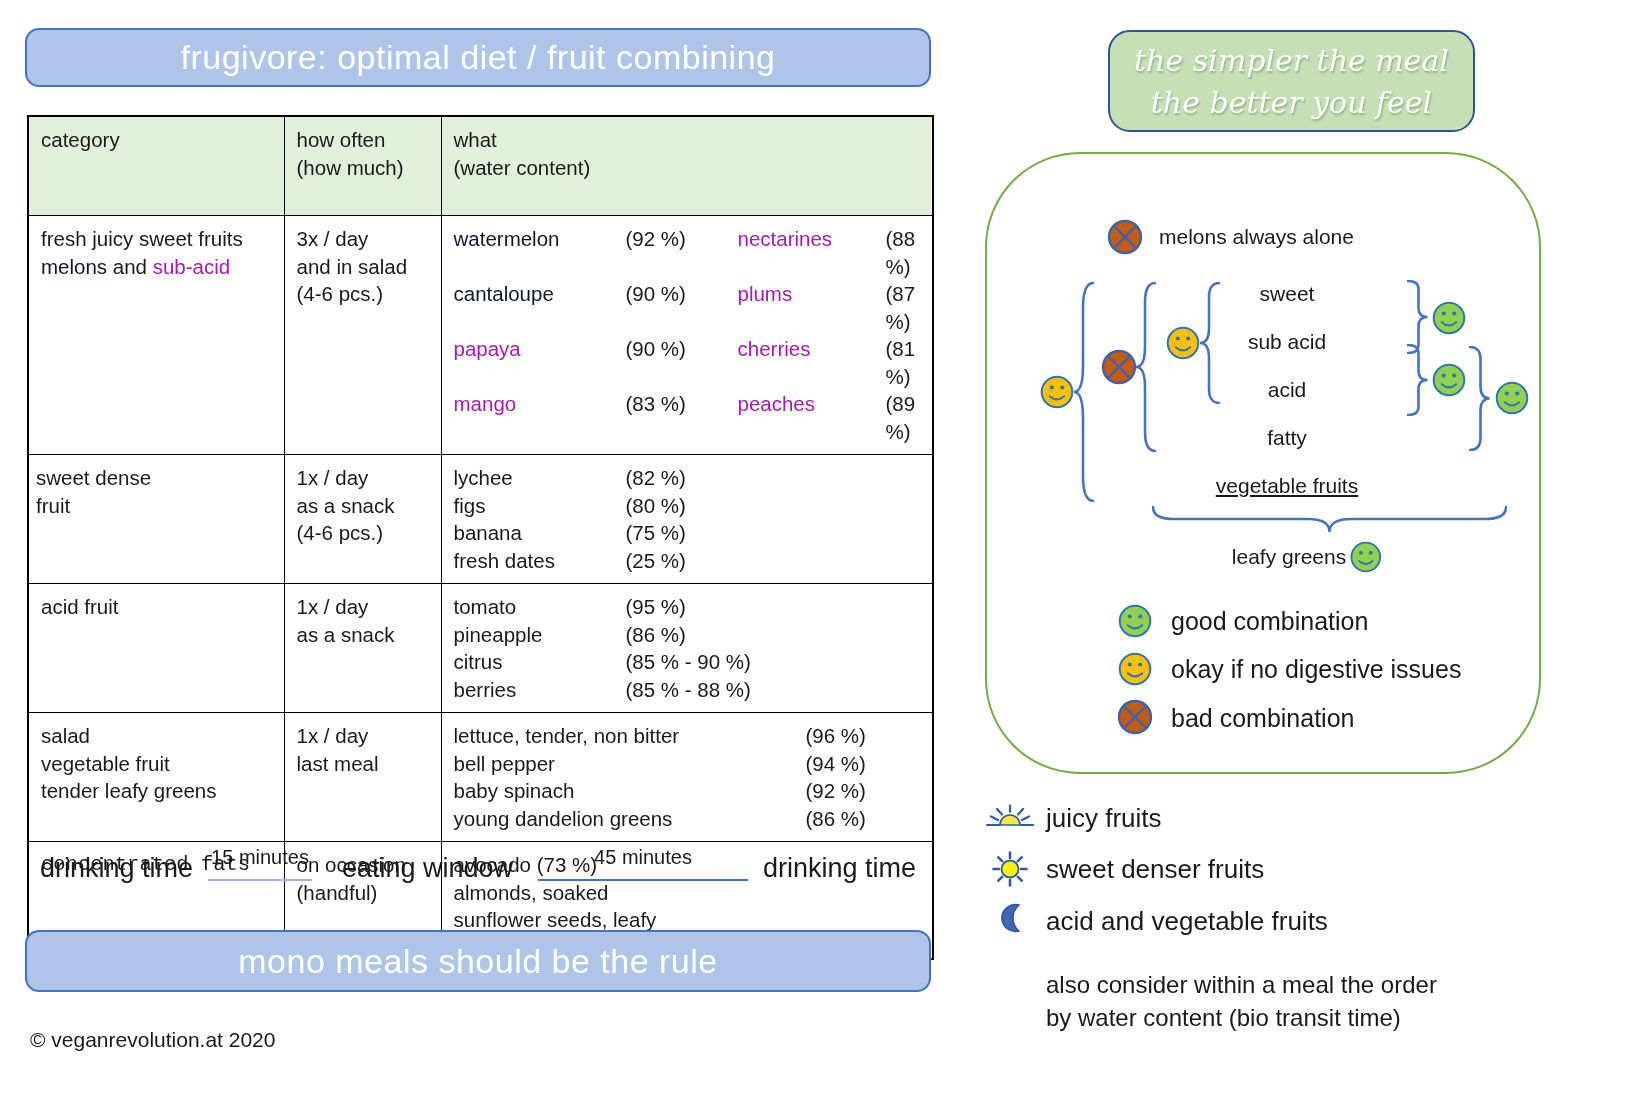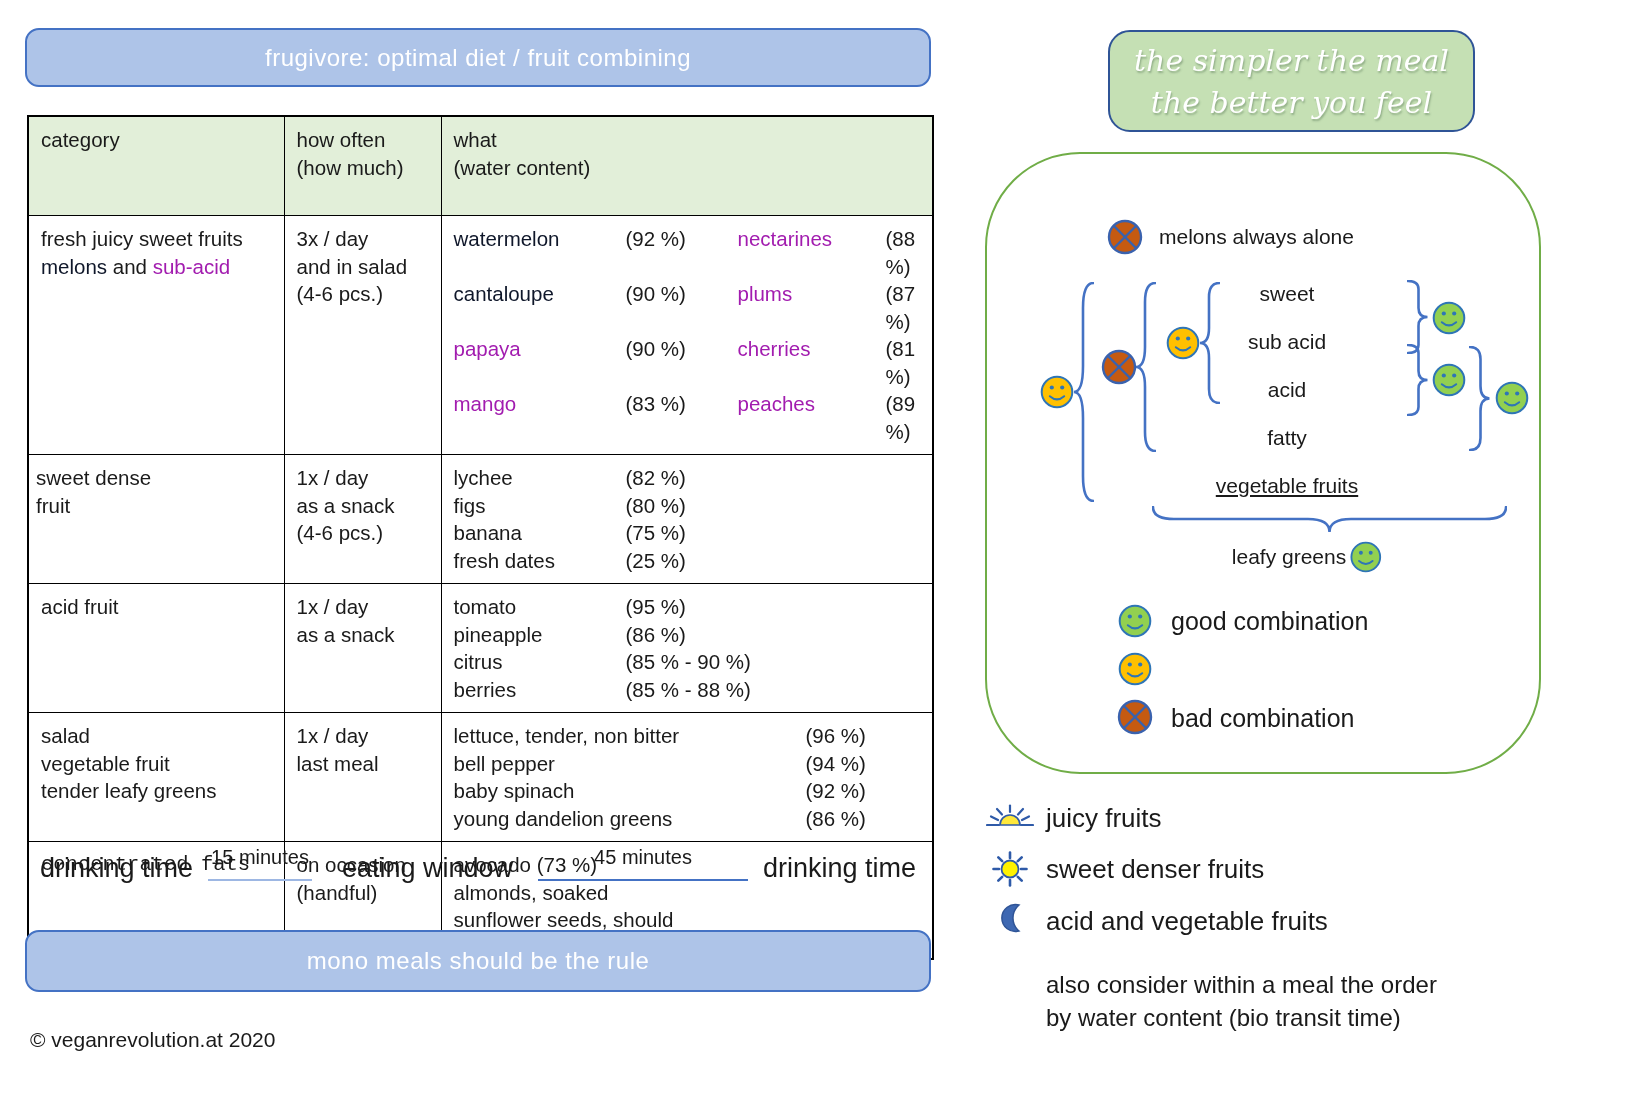--- a/index.html
+++ b/index.html
@@ -6,21 +6,21 @@
   html,body{margin:0;padding:0;}
   body{
     width:1630px;height:1110px;position:relative;background:#fff;
     font-family:"Liberation Sans",sans-serif;color:#1a1a1a;overflow:hidden;
   }
   .abs{position:absolute;}
 
   
   .banner{
     background:#AEC4E8;border:2.5px solid #4472C4;border-radius:14px;
-    color:#fff;text-align:center;font-size:24px;letter-spacing:.5px;
+    color:#fff;text-align:center;font-size:34px;letter-spacing:.5px;
   }
 
   
   table.diet{border-collapse:collapse;table-layout:fixed;width:905px;background:#fff;}
   table.diet td{
     border:1.5px solid #000;vertical-align:top;padding:9px 12px;
     font-size:20.5px;line-height:27.5px;
   }
   table.diet{border:2px solid #000;}
   table.diet tr.hdr td{background:#E2EFD9;height:80px;}
@@ -208,21 +208,21 @@
     <td style="height:98px;font-family:Liberation Mono, monospace;">
       <div>concentrated fats</div>
     </td>
     <td>
       <div>on occasion</div>
       <div>(handful)</div>
     </td>
     <td>
       <div>avocado (73 %)</div>
       <div>almonds, soaked</div>
-      <div>sunflower seeds, should</div>
+      <div>sunflower seeds, leafy</div>
     </td>
   </tr>
 </tbody>
     </table>
 </div>
 
 <div class="abs tl-label" style="left:40px;top:853px;">drinking time</div>
 <div class="abs tl-minutes" style="left:208px;top:846px;width:104px;">15 minutes</div>
 <div class="abs tl-line-short" style="left:208px;top:879px;width:104px;"></div>
 <div class="abs tl-label" style="left:342px;top:853px;">eating window</div>
@@ -328,20 +328,21 @@
     <path class="mouth" d="M9.8 21.2 Q17 27.5 24.2 21.2"></path>
   </svg>
   <div class="abs legend-label" style="left:184px;top:450px;">good combination</div>
 
   <svg class="abs" style="left:131px;top:498px;" width="34" height="34" viewBox="0 0 34 34">
     <circle cx="17" cy="17" r="15.3" class="okay-fill"></circle>
     <circle cx="11.8" cy="12.5" r="2.1" class="eye"></circle>
       <circle cx="22.2" cy="12.5" r="2.1" class="eye"></circle>
     <path class="mouth" d="M9.8 21.2 Q17 27.5 24.2 21.2"></path>
   </svg>
+  <div class="abs legend-label" style="left:184px;top:498px;">okay if no digestive issues</div>
 
   <svg class="abs" style="left:130px;top:545px;" width="36" height="36" viewBox="0 0 36 36">
     <circle cx="18" cy="18" r="16" class="bad-fill"></circle>
     <line x1="7.5" y1="7.5" x2="28.5" y2="28.5" class="xline"></line>
     <line x1="28.5" y1="7.5" x2="7.5" y2="28.5" class="xline"></line>
   </svg>
   <div class="abs legend-label" style="left:184px;top:547px;">bad combination</div>
 </div>
 
 <svg class="abs" style="left:986px;top:804px;" width="48" height="28" viewBox="0 0 48 28">

